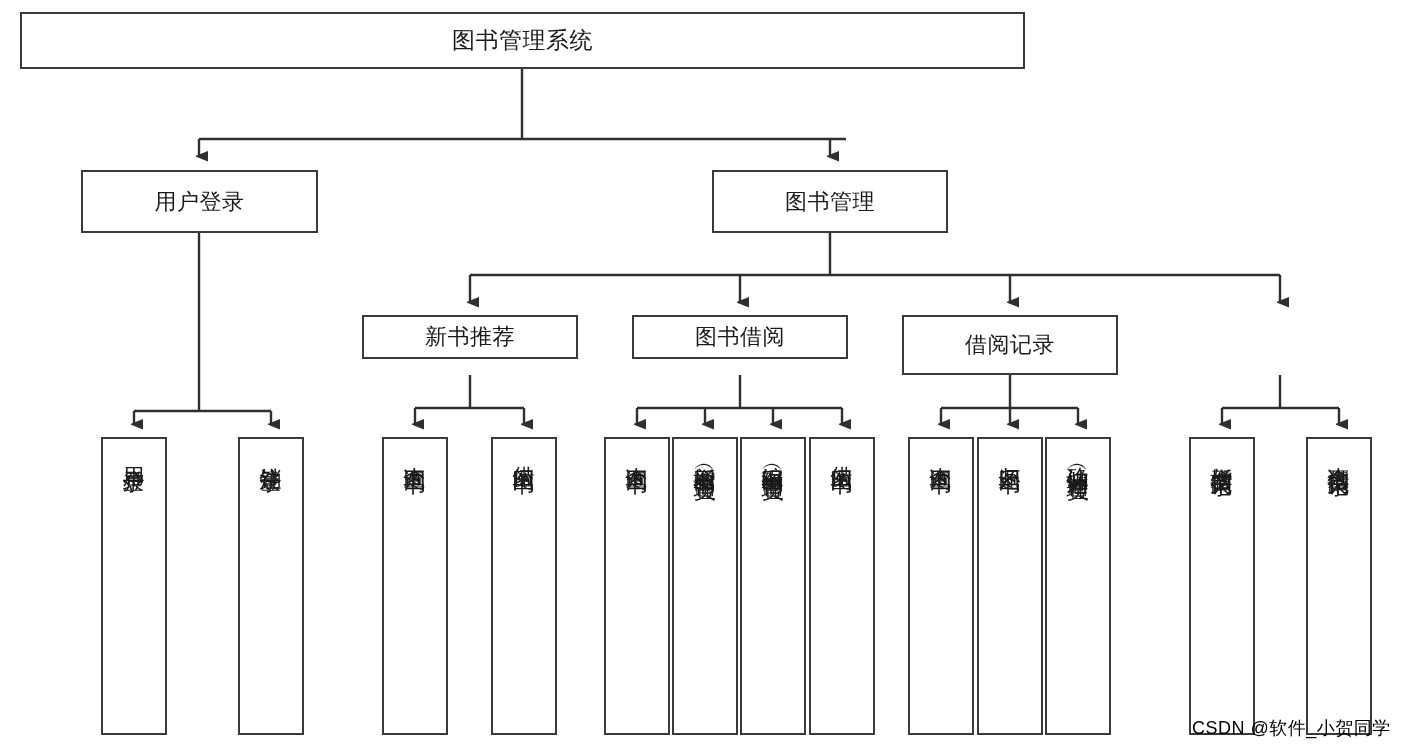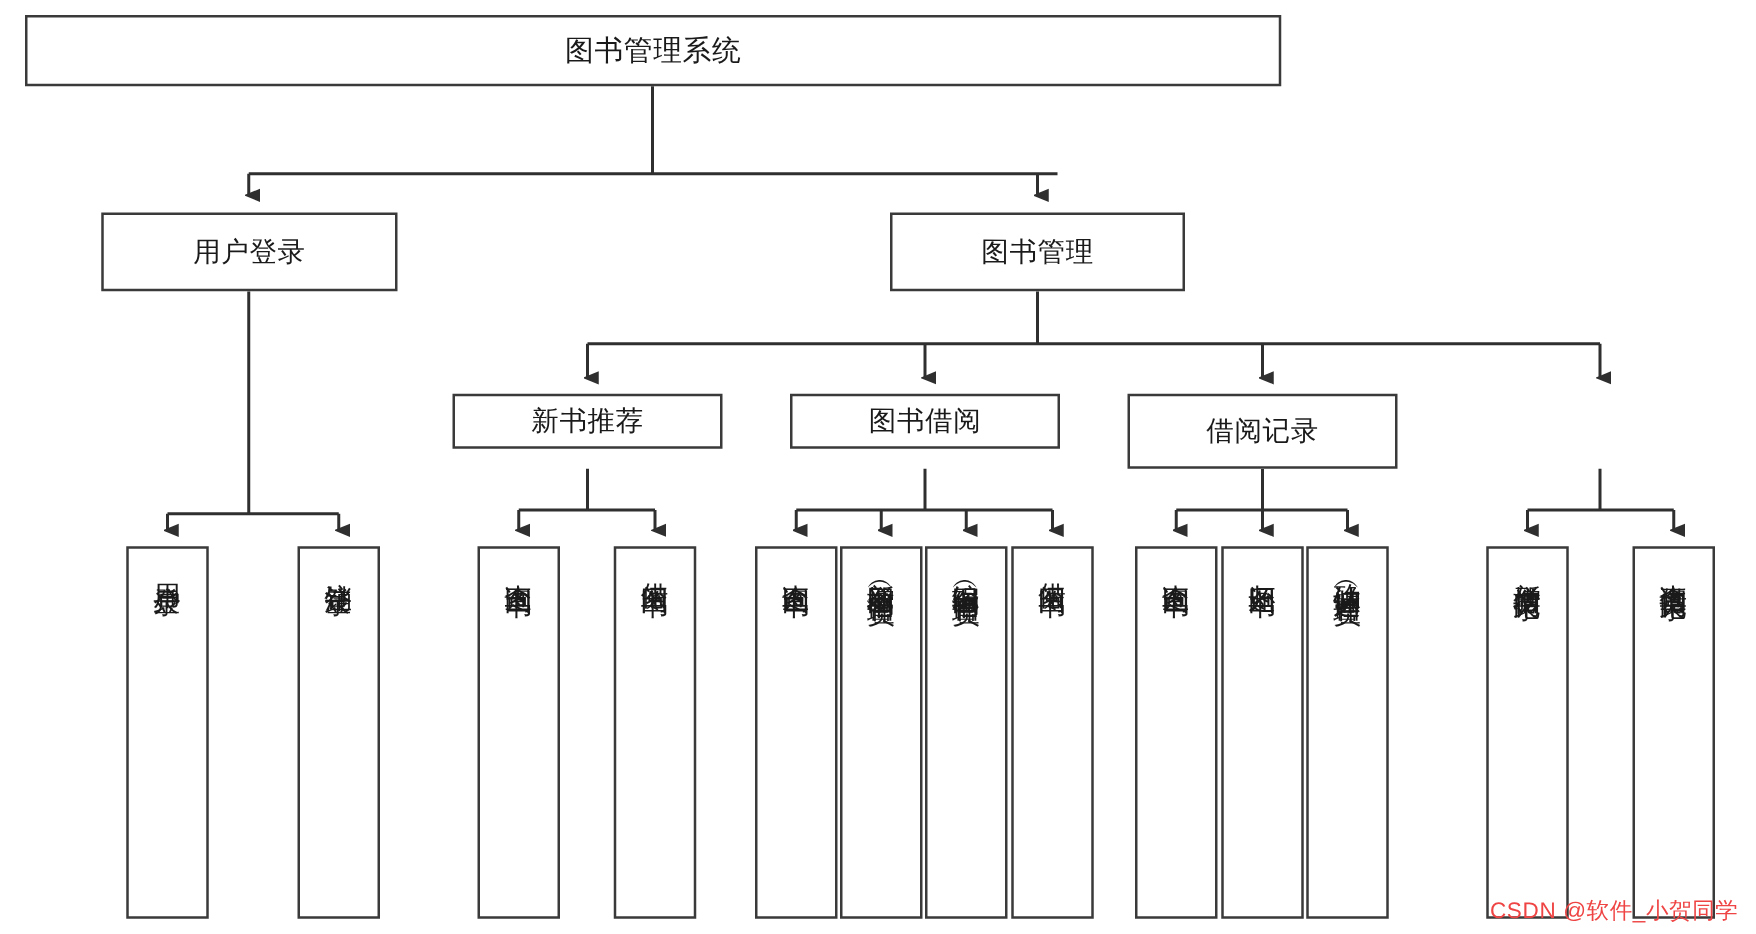--- a/index.html
+++ b/index.html
@@ -53,21 +53,21 @@
   .node.leaf .label {
     writing-mode: vertical-rl;
     text-orientation: upright;
     font-size: 22px;
     line-height: 1.05;
     letter-spacing: 2px;
     white-space: nowrap;
   }
   .watermark {
     position: absolute;
-    color: #ef4444;
+    color: #000000;
     font-size: 18px;
     white-space: nowrap;
     letter-spacing: 0.5px;
   }
 </style>
 </head>
 <body>
 
 <div id="canvas">
 

